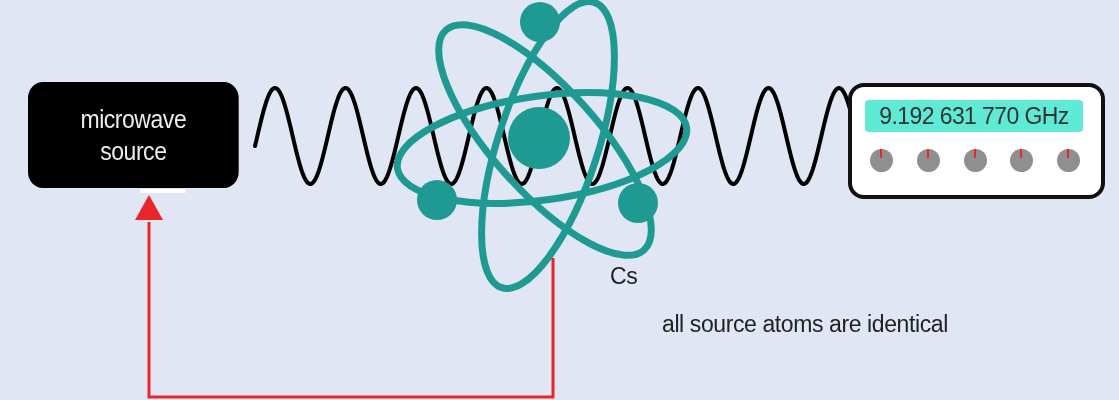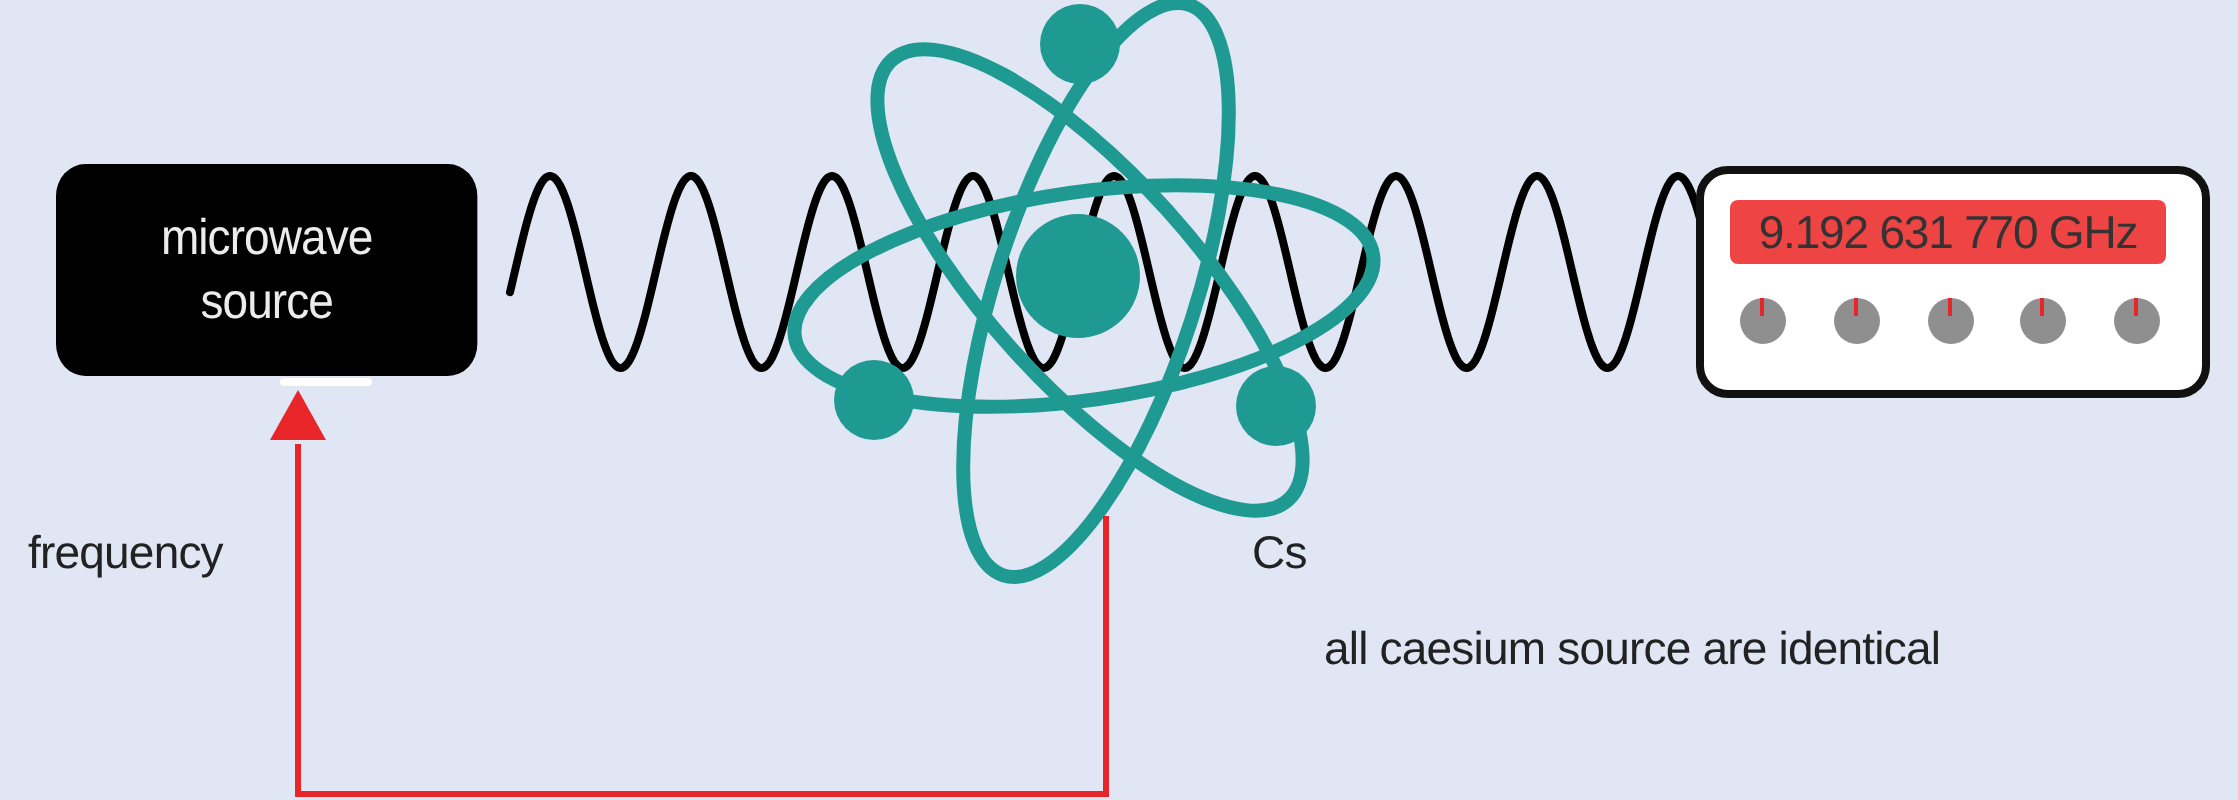--- a/index.html
+++ b/index.html
@@ -56,21 +56,21 @@
       background: #ffffff;
       border: 4px solid #111;
       border-radius: 16px;
     }
     .display {
       position: absolute;
       left: 13px;
       top: 13px;
       width: 218px;
       height: 32px;
-      background: #ef4444;
+      background: #5eead4;
       border-radius: 4px;
       color: #333;
       font-size: 23px;
       line-height: 32px;
       text-align: center;
       letter-spacing: -0.6px;
       white-space: nowrap;
     }
     .knobs {
       position: absolute;
@@ -98,21 +98,21 @@
     }
     .label {
       position: absolute;
       color: #222;
       font-size: 23px;
       line-height: 32px;
       letter-spacing: -0.4px;
       white-space: nowrap;
     }
     .freq-label { left: 14px; top: 260px; }
-    .cs-label { left: 626px; top: 260px; }
+    .cs-label { left: 610px; top: 260px; }
     .caption { left: 662px; top: 308px; }
   </style>
 </head>
 <body>
 
 <svg class="layer" width="1119" height="400" viewBox="0 0 1119 400">
   <path id="wave-path" d="M255,146.08 L256,141.87 L257,137.60 L258,133.33 L259,129.07 L260,124.87 L261,120.76 L262,116.77 L263,112.93 L264,109.28 L265,105.83 L266,102.63 L267,99.69 L268,97.04 L269,94.70 L270,92.69 L271,91.02 L272,89.71 L273,88.76 L274,88.19 L275,88.00 L276,88.19 L277,88.76 L278,89.71 L279,91.02 L280,92.69 L281,94.70 L282,97.04 L283,99.69 L284,102.63 L285,105.83 L286,109.28 L287,112.93 L288,116.77 L289,120.76 L290,124.87 L291,129.07 L292,133.33 L293,137.60 L294,141.87 L295,146.08 L296,150.22 L297,154.25 L298,158.12 L299,161.83 L300,165.33 L301,168.59 L302,171.60 L303,174.32 L304,176.74 L305,178.84 L306,180.60 L307,182.00 L308,183.04 L309,183.70 L310,183.99 L311,183.89 L312,183.42 L313,182.57 L314,181.34 L315,179.76 L316,177.83 L317,175.57 L318,173.00 L319,170.13 L320,166.99 L321,163.60 L322,160.00 L323,156.20 L324,152.25 L325,148.16 L326,143.98 L327,139.74 L328,135.47 L329,131.20 L330,126.96 L331,122.80 L332,118.75 L333,114.83 L334,111.08 L335,107.53 L336,104.20 L337,101.13 L338,98.33 L339,95.83 L340,93.65 L341,91.81 L342,90.32 L343,89.19 L344,88.43 L345,88.05 L346,88.05 L347,88.43 L348,89.19 L349,90.32 L350,91.81 L351,93.65 L352,95.83 L353,98.33 L354,101.13 L355,104.20 L356,107.53 L357,111.08 L358,114.83 L359,118.75 L360,122.80 L361,126.96 L362,131.20 L363,135.47 L364,139.74 L365,143.98 L366,148.16 L367,152.25 L368,156.20 L369,160.00 L370,163.60 L371,166.99 L372,170.13 L373,173.00 L374,175.57 L375,177.83 L376,179.76 L377,181.34 L378,182.57 L379,183.42 L380,183.89 L381,183.99 L382,183.70 L383,183.04 L384,182.00 L385,180.60 L386,178.84 L387,176.74 L388,174.32 L389,171.60 L390,168.59 L391,165.33 L392,161.83 L393,158.12 L394,154.25 L395,150.22 L396,146.08 L397,141.87 L398,137.60 L399,133.33 L400,129.07 L401,124.87 L402,120.76 L403,116.77 L404,112.93 L405,109.28 L406,105.83 L407,102.63 L408,99.69 L409,97.04 L410,94.70 L411,92.69 L412,91.02 L413,89.71 L414,88.76 L415,88.19 L416,88.00 L417,88.19 L418,88.76 L419,89.71 L420,91.02 L421,92.69 L422,94.70 L423,97.04 L424,99.69 L425,102.63 L426,105.83 L427,109.28 L428,112.93 L429,116.77 L430,120.76 L431,124.87 L432,129.07 L433,133.33 L434,137.60 L435,141.87 L436,146.08 L437,150.22 L438,154.25 L439,158.12 L440,161.83 L441,165.33 L442,168.59 L443,171.60 L444,174.32 L445,176.74 L446,178.84 L447,180.60 L448,182.00 L449,183.04 L450,183.70 L451,183.99 L452,183.89 L453,183.42 L454,182.57 L455,181.34 L456,179.76 L457,177.83 L458,175.57 L459,173.00 L460,170.13 L461,166.99 L462,163.60 L463,160.00 L464,156.20 L465,152.25 L466,148.16 L467,143.98 L468,139.74 L469,135.47 L470,131.20 L471,126.96 L472,122.80 L473,118.75 L474,114.83 L475,111.08 L476,107.53 L477,104.20 L478,101.13 L479,98.33 L480,95.83 L481,93.65 L482,91.81 L483,90.32 L484,89.19 L485,88.43 L486,88.05 L487,88.05 L488,88.43 L489,89.19 L490,90.32 L491,91.81 L492,93.65 L493,95.83 L494,98.33 L495,101.13 L496,104.20 L497,107.53 L498,111.08 L499,114.83 L500,118.75 L501,122.80 L502,126.96 L503,131.20 L504,135.47 L505,139.74 L506,143.98 L507,148.16 L508,152.25 L509,156.20 L510,160.00 L511,163.60 L512,166.99 L513,170.13 L514,173.00 L515,175.57 L516,177.83 L517,179.76 L518,181.34 L519,182.57 L520,183.42 L521,183.89 L522,183.99 L523,183.70 L524,183.04 L525,182.00 L526,180.60 L527,178.84 L528,176.74 L529,174.32 L530,171.60 L531,168.59 L532,165.33 L533,161.83 L534,158.12 L535,154.25 L536,150.22 L537,146.08 L538,141.87 L539,137.60 L540,133.33 L541,129.07 L542,124.87 L543,120.76 L544,116.77 L545,112.93 L546,109.28 L547,105.83 L548,102.63 L549,99.69 L550,97.04 L551,94.70 L552,92.69 L553,91.02 L554,89.71 L555,88.76 L556,88.19 L557,88.00 L558,88.19 L559,88.76 L560,89.71 L561,91.02 L562,92.69 L563,94.70 L564,97.04 L565,99.69 L566,102.63 L567,105.83 L568,109.28 L569,112.93 L570,116.77 L571,120.76 L572,124.87 L573,129.07 L574,133.33 L575,137.60 L576,141.87 L577,146.08 L578,150.22 L579,154.25 L580,158.12 L581,161.83 L582,165.33 L583,168.59 L584,171.60 L585,174.32 L586,176.74 L587,178.84 L588,180.60 L589,182.00 L590,183.04 L591,183.70 L592,183.99 L593,183.89 L594,183.42 L595,182.57 L596,181.34 L597,179.76 L598,177.83 L599,175.57 L600,173.00 L601,170.13 L602,166.99 L603,163.60 L604,160.00 L605,156.20 L606,152.25 L607,148.16 L608,143.98 L609,139.74 L610,135.47 L611,131.20 L612,126.96 L613,122.80 L614,118.75 L615,114.83 L616,111.08 L617,107.53 L618,104.20 L619,101.13 L620,98.33 L621,95.83 L622,93.65 L623,91.81 L624,90.32 L625,89.19 L626,88.43 L627,88.05 L628,88.05 L629,88.43 L630,89.19 L631,90.32 L632,91.81 L633,93.65 L634,95.83 L635,98.33 L636,101.13 L637,104.20 L638,107.53 L639,111.08 L640,114.83 L641,118.75 L642,122.80 L643,126.96 L644,131.20 L645,135.47 L646,139.74 L647,143.98 L648,148.16 L649,152.25 L650,156.20 L651,160.00 L652,163.60 L653,166.99 L654,170.13 L655,173.00 L656,175.57 L657,177.83 L658,179.76 L659,181.34 L660,182.57 L661,183.42 L662,183.89 L663,183.99 L664,183.70 L665,183.04 L666,182.00 L667,180.60 L668,178.84 L669,176.74 L670,174.32 L671,171.60 L672,168.59 L673,165.33 L674,161.83 L675,158.12 L676,154.25 L677,150.22 L678,146.08 L679,141.87 L680,137.60 L681,133.33 L682,129.07 L683,124.87 L684,120.76 L685,116.77 L686,112.93 L687,109.28 L688,105.83 L689,102.63 L690,99.69 L691,97.04 L692,94.70 L693,92.69 L694,91.02 L695,89.71 L696,88.76 L697,88.19 L698,88.00 L699,88.19 L700,88.76 L701,89.71 L702,91.02 L703,92.69 L704,94.70 L705,97.04 L706,99.69 L707,102.63 L708,105.83 L709,109.28 L710,112.93 L711,116.77 L712,120.76 L713,124.87 L714,129.07 L715,133.33 L716,137.60 L717,141.87 L718,146.08 L719,150.22 L720,154.25 L721,158.12 L722,161.83 L723,165.33 L724,168.59 L725,171.60 L726,174.32 L727,176.74 L728,178.84 L729,180.60 L730,182.00 L731,183.04 L732,183.70 L733,183.99 L734,183.89 L735,183.42 L736,182.57 L737,181.34 L738,179.76 L739,177.83 L740,175.57 L741,173.00 L742,170.13 L743,166.99 L744,163.60 L745,160.00 L746,156.20 L747,152.25 L748,148.16 L749,143.98 L750,139.74 L751,135.47 L752,131.20 L753,126.96 L754,122.80 L755,118.75 L756,114.83 L757,111.08 L758,107.53 L759,104.20 L760,101.13 L761,98.33 L762,95.83 L763,93.65 L764,91.81 L765,90.32 L766,89.19 L767,88.43 L768,88.05 L769,88.05 L770,88.43 L771,89.19 L772,90.32 L773,91.81 L774,93.65 L775,95.83 L776,98.33 L777,101.13 L778,104.20 L779,107.53 L780,111.08 L781,114.83 L782,118.75 L783,122.80 L784,126.96 L785,131.20 L786,135.47 L787,139.74 L788,143.98 L789,148.16 L790,152.25 L791,156.20 L792,160.00 L793,163.60 L794,166.99 L795,170.13 L796,173.00 L797,175.57 L798,177.83 L799,179.76 L800,181.34 L801,182.57 L802,183.42 L803,183.89 L804,183.99 L805,183.70 L806,183.04 L807,182.00 L808,180.60 L809,178.84 L810,176.74 L811,174.32 L812,171.60 L813,168.59 L814,165.33 L815,161.83 L816,158.12 L817,154.25 L818,150.22 L819,146.08 L820,141.87 L821,137.60 L822,133.33 L823,129.07 L824,124.87 L825,120.76 L826,116.77 L827,112.93 L828,109.28 L829,105.83 L830,102.63 L831,99.69 L832,97.04 L833,94.70 L834,92.69 L835,91.02 L836,89.71 L837,88.76 L838,88.19 L839,88.00 L840,88.19 L841,88.76 L842,89.71 L843,91.02 L844,92.69 L845,94.70 L846,97.04 L847,99.69 L848,102.63 L849,105.83 L850,109.28 L851,112.93 L852,116.77 " fill="none" stroke="#000" stroke-width="4" stroke-linejoin="round" stroke-linecap="round"></path>
 </svg>
 
 <svg class="layer" width="1119" height="400" viewBox="0 0 1119 400">
@@ -158,16 +158,15 @@
     <div class="knob">
         <span class="tick"></span>
       </div>
     <div class="knob">
         <span class="tick"></span>
       </div>
   </div>
 </div>
 
 <div class="label freq-label">
-  <div>frequency</div>
 </div>
 <div class="label cs-label">Cs</div>
-<div class="label caption">all caesium source are identical</div>
+<div class="label caption">all source atoms are identical</div>
 
 </body></html>

